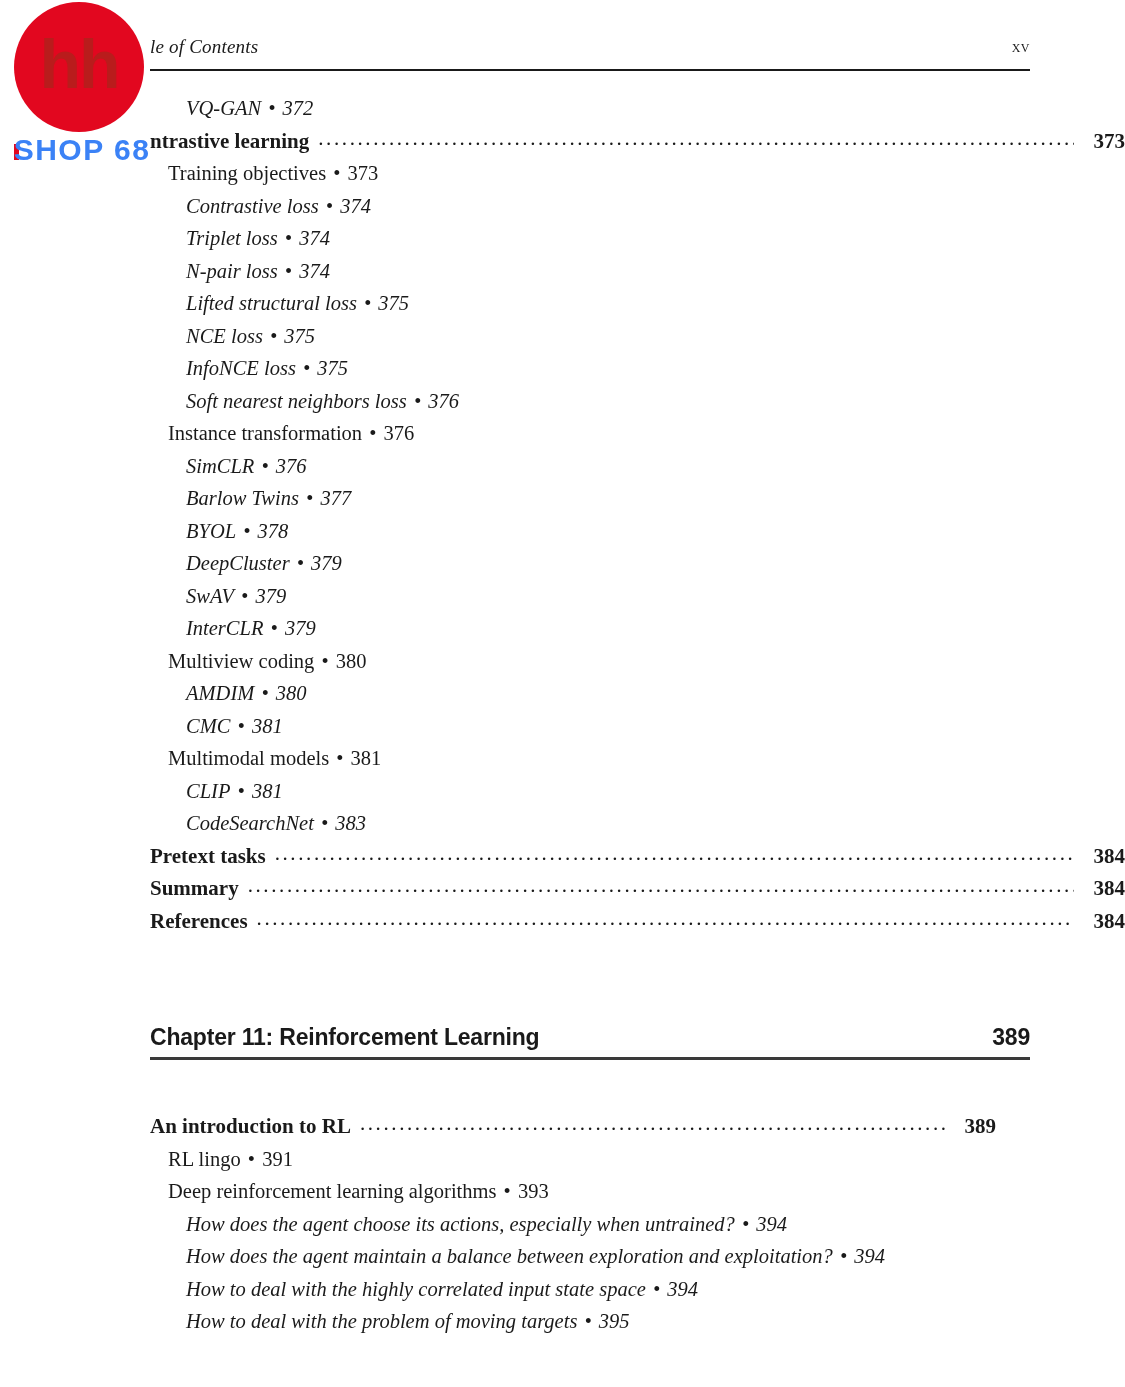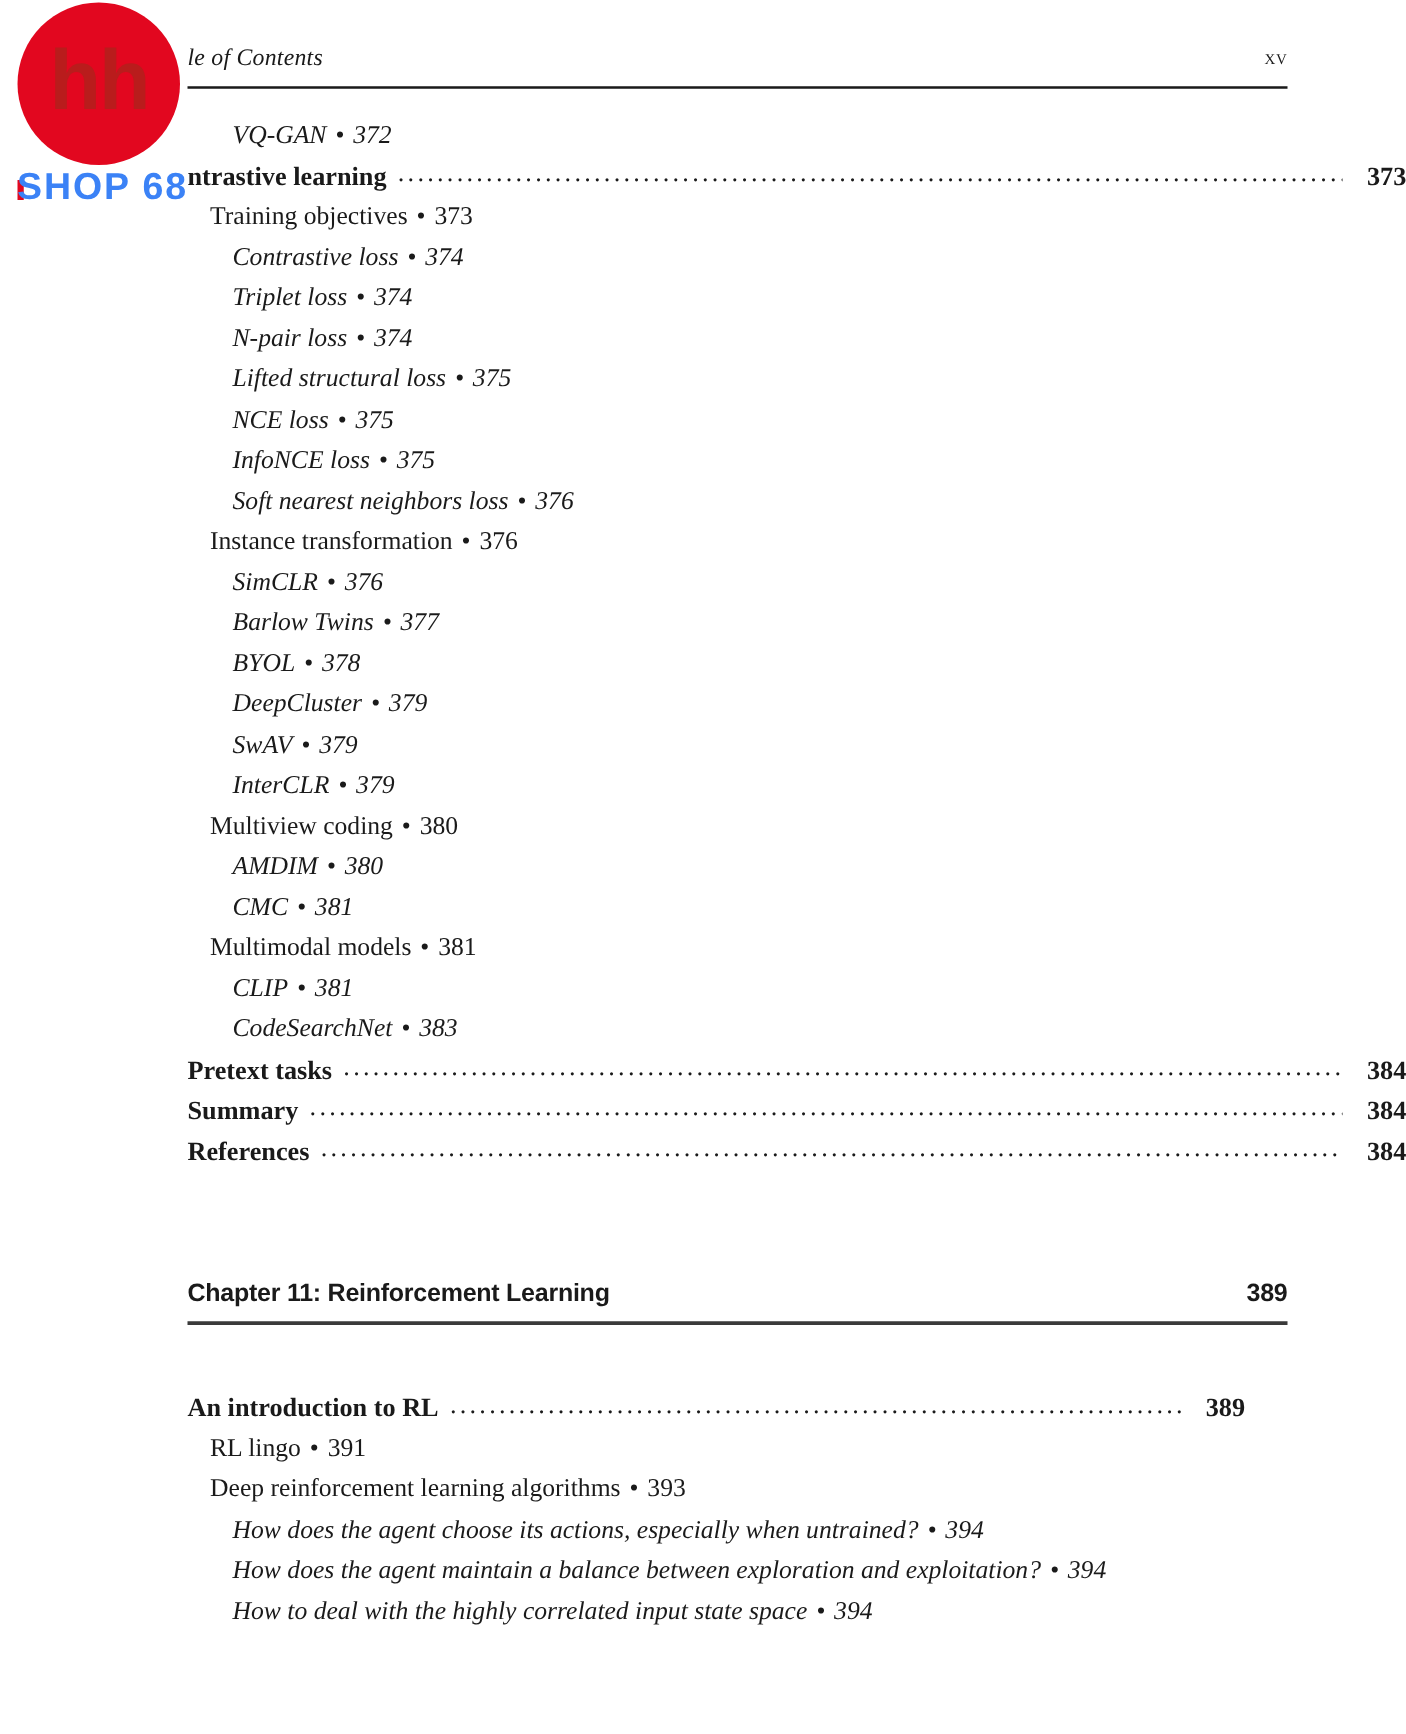--- a/index.html
+++ b/index.html
@@ -25,21 +25,21 @@
   }
 
   
   .running-head {
     position: absolute;
     left: 150px;
     top: 36px;
     width: 880px;
     display: flex;
     justify-content: space-between;
-    align-items: flex-start;
+    align-items: center;
   }
   .running-head .rh-title {
     font-style: italic;
     font-size: 19px;
     letter-spacing: 0.2px;
   }
   .running-head .rh-folio {
     font-size: 17px;
     font-variant: small-caps;
     letter-spacing: 0.5px;
@@ -119,21 +119,21 @@
   }
   .chapter-head {
     position: absolute;
     left: 150px;
     width: 880px;
     display: flex;
     justify-content: space-between;
     align-items: flex-start;
     font-family: "Liberation Sans", "DejaVu Sans", sans-serif;
     font-weight: bold;
-    font-size: 20px;
+    font-size: 23px;
     letter-spacing: -0.2px;
   }
   .chapter-rule {
     position: absolute;
     left: 150px;
     width: 880px;
     height: 3px;
     background: #3a3a3a;
   }
 
@@ -260,20 +260,21 @@
         <div class="entry lvl1">
           <span class="e-text">An introduction to RL</span>
           <span class="leader">....................................................................................................................................................</span>
           <span class="e-page">389</span>
         </div>
         <div class="entry lvl2"><span>RL lingo</span><span class="dotsep"> • </span><span>391</span></div>
         <div class="entry lvl2"><span>Deep reinforcement learning algorithms</span><span class="dotsep"> • </span><span>393</span></div>
         <div class="entry lvl3"><span>How does the agent choose its actions, especially when untrained?</span><span class="dotsep"> • </span><span>394</span></div>
         <div class="entry lvl3"><span>How does the agent maintain a balance between exploration and exploitation?</span><span class="dotsep"> • </span><span>394</span></div>
         <div class="entry lvl3"><span>How to deal with the highly correlated input state space</span><span class="dotsep"> • </span><span>394</span></div>
+        <div class="entry lvl3"><span>How to deal with the problem of moving targets</span><span class="dotsep"> • </span><span>395</span></div>
       </div>
   </div>
 
   <div class="logo">
     <div class="logo-circle"></div>
     <div class="logo-hh">hh</div>
     <div class="logo-tick"></div>
     <div class="logo-shop">SHOP 68</div>
   </div>
 

